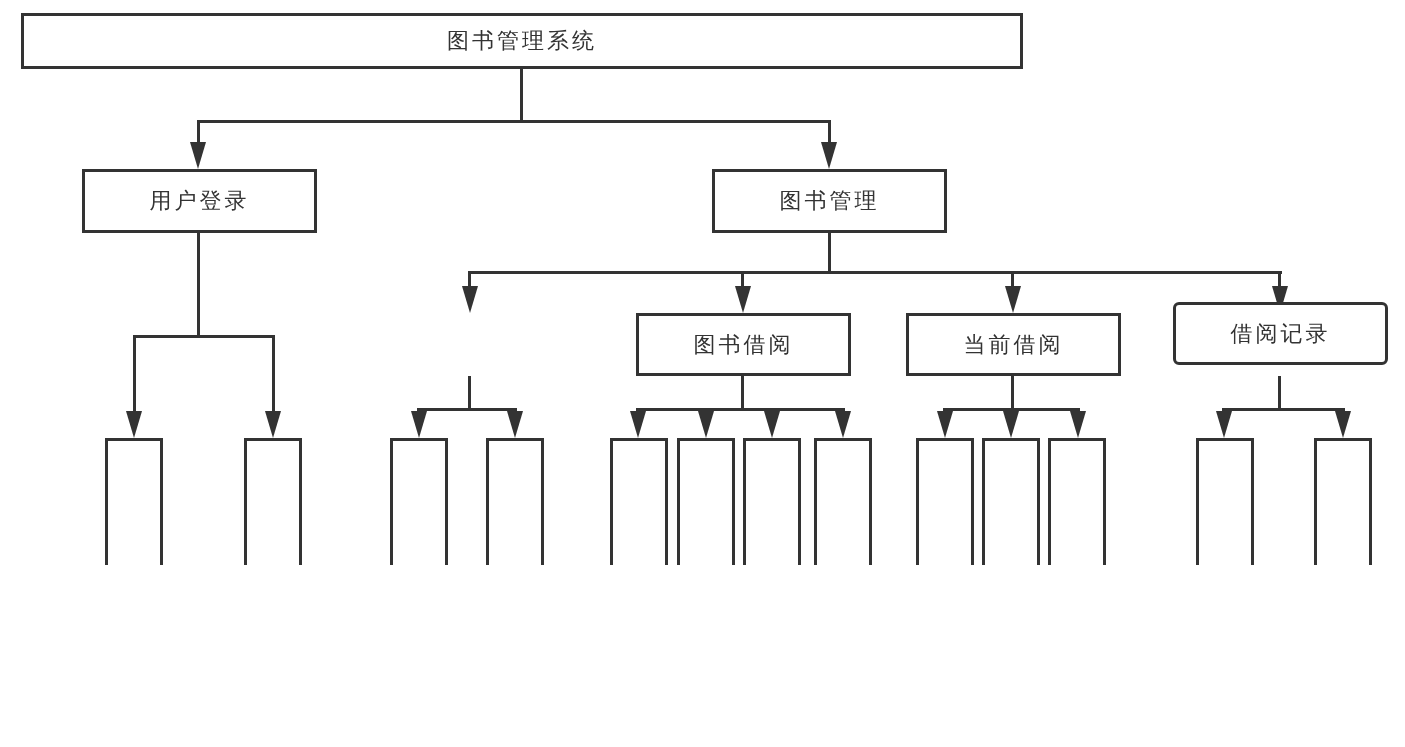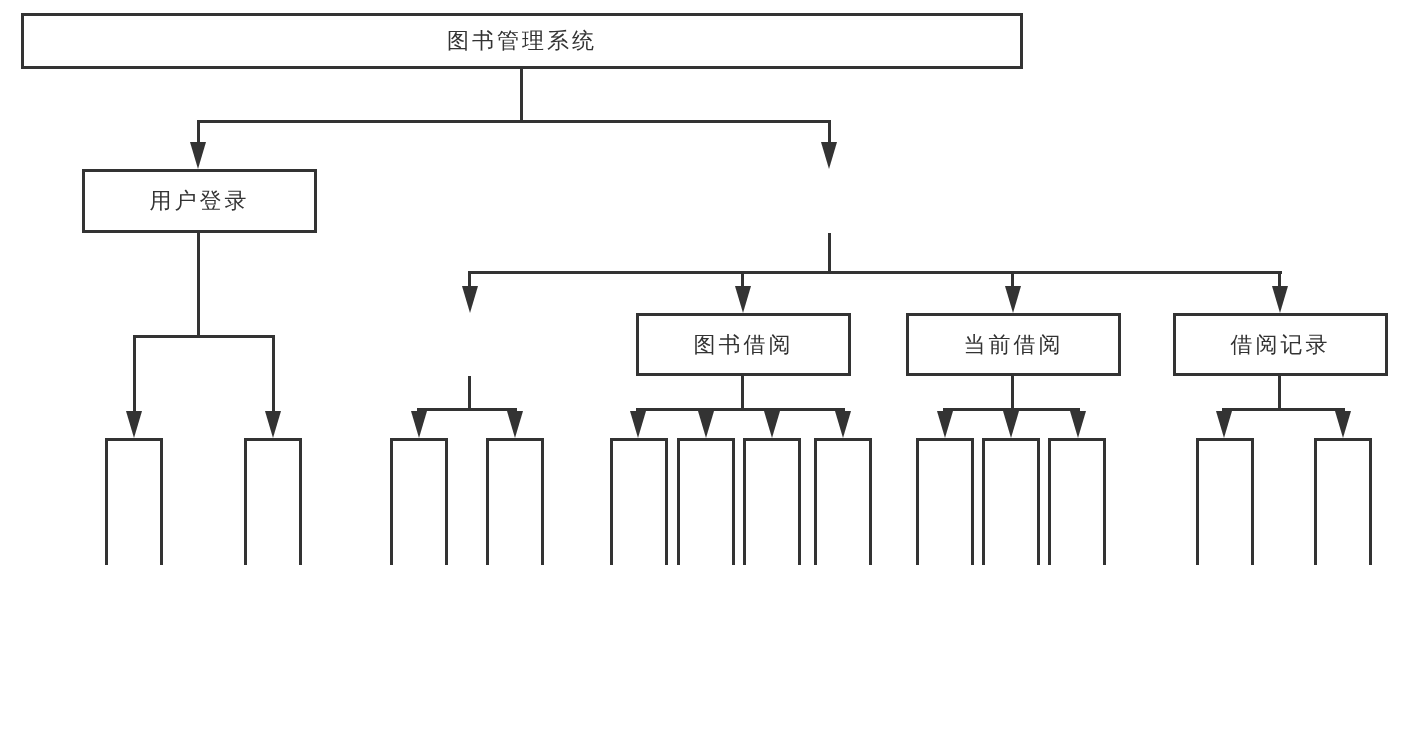--- a/index.html
+++ b/index.html
@@ -37,20 +37,21 @@
   <div class="box" style="left:21px;top:13px;width:1002px;height:56px;">图书管理系统</div>
 
   <div class="vline" style="left:520px;top:69px;width:3px;height:51px;"></div>
   <div class="hline" style="left:197px;top:120px;width:634px;height:3px;"></div>
   <div class="vline" style="left:197px;top:120px;width:3px;height:24px;"></div>
   <div class="vline" style="left:828px;top:120px;width:3px;height:24px;"></div>
   <div class="arrow-down" style="left:190px;top:142px;"></div>
   <div class="arrow-down" style="left:821px;top:142px;"></div>
 
   <div class="box" style="left:82px;top:169px;width:235px;height:64px;">用户登录</div>
+  <div class="box" style="left:712px;top:169px;width:235px;height:64px;">图书管理</div>
 
   <div class="vline" style="left:197px;top:233px;width:3px;height:102px;"></div>
   <div class="hline" style="left:133px;top:335px;width:142px;height:3px;"></div>
   <div class="vline" style="left:133px;top:335px;width:3px;height:78px;"></div>
   <div class="vline" style="left:272px;top:335px;width:3px;height:78px;"></div>
   <div class="arrow-down" style="left:126px;top:411px;"></div>
   <div class="arrow-down" style="left:265px;top:411px;"></div>
 
   <div class="vline" style="left:828px;top:233px;width:3px;height:38px;"></div>
   <div class="hline" style="left:468px;top:271px;width:814px;height:3px;"></div>
@@ -58,21 +59,21 @@
   <div class="vline" style="left:741px;top:271px;width:3px;height:16px;"></div>
   <div class="vline" style="left:1011px;top:271px;width:3px;height:16px;"></div>
   <div class="vline" style="left:1278px;top:271px;width:3px;height:16px;"></div>
   <div class="arrow-down" style="left:462px;top:286px;"></div>
   <div class="arrow-down" style="left:735px;top:286px;"></div>
   <div class="arrow-down" style="left:1005px;top:286px;"></div>
   <div class="arrow-down" style="left:1272px;top:286px;"></div>
 
   <div class="box" style="left:636px;top:313px;width:215px;height:63px;">图书借阅</div>
   <div class="box" style="left:906px;top:313px;width:215px;height:63px;">当前借阅</div>
-  <div class="box" style="left:1173px;top:313px;width:215px;height:63px;">借阅记录</div>
+  <div class="box" style="left:1173px;top:302px;width:215px;height:63px;border-radius:6px;">借阅记录</div>
 
   <div class="vline" style="left:468px;top:376px;width:3px;height:32px;"></div>
   <div class="hline" style="left:417px;top:408px;width:100px;height:3px;"></div>
   <div class="arrow-down" style="left:411px;top:411px;"></div>
   <div class="arrow-down" style="left:507px;top:411px;"></div>
 
   <div class="vline" style="left:741px;top:376px;width:3px;height:32px;"></div>
   <div class="hline" style="left:636px;top:408px;width:209px;height:3px;"></div>
   <div class="arrow-down" style="left:630px;top:411px;"></div>
   <div class="arrow-down" style="left:698px;top:411px;"></div>

